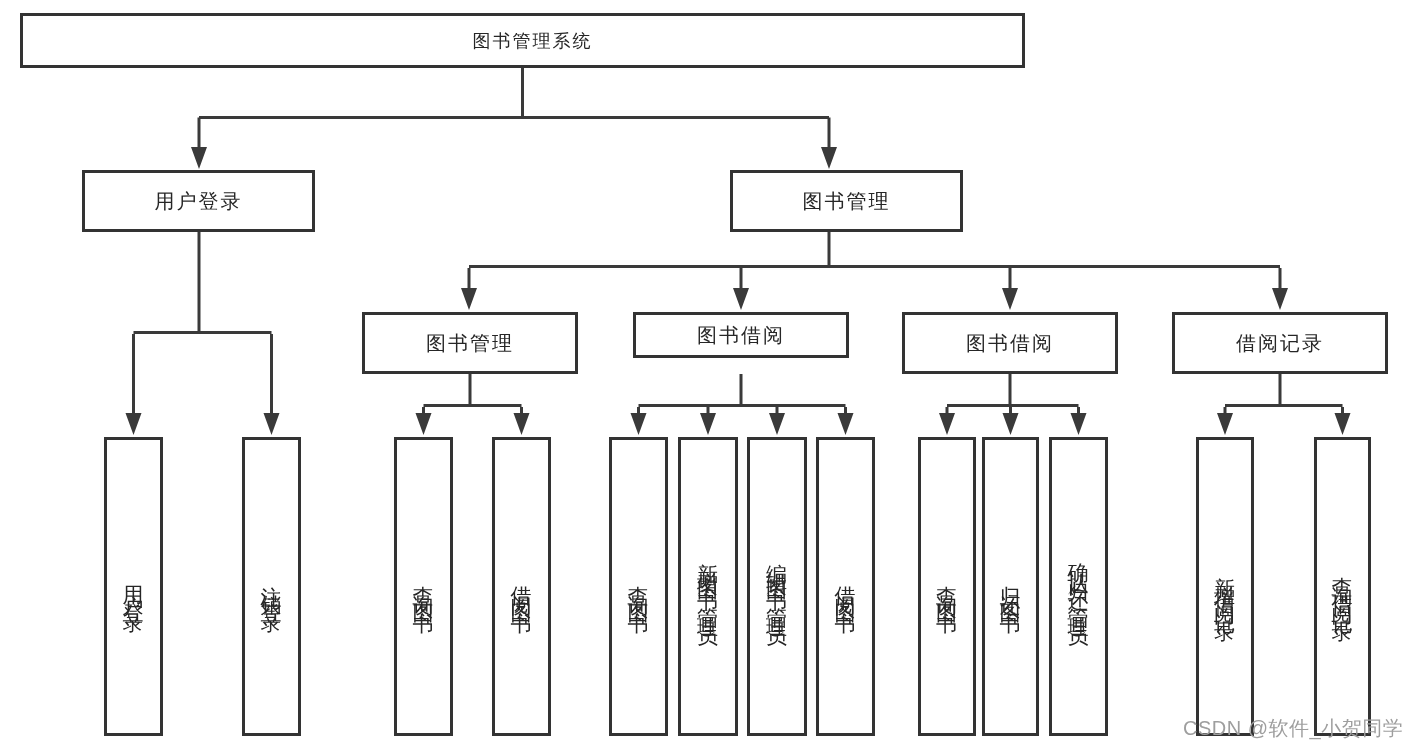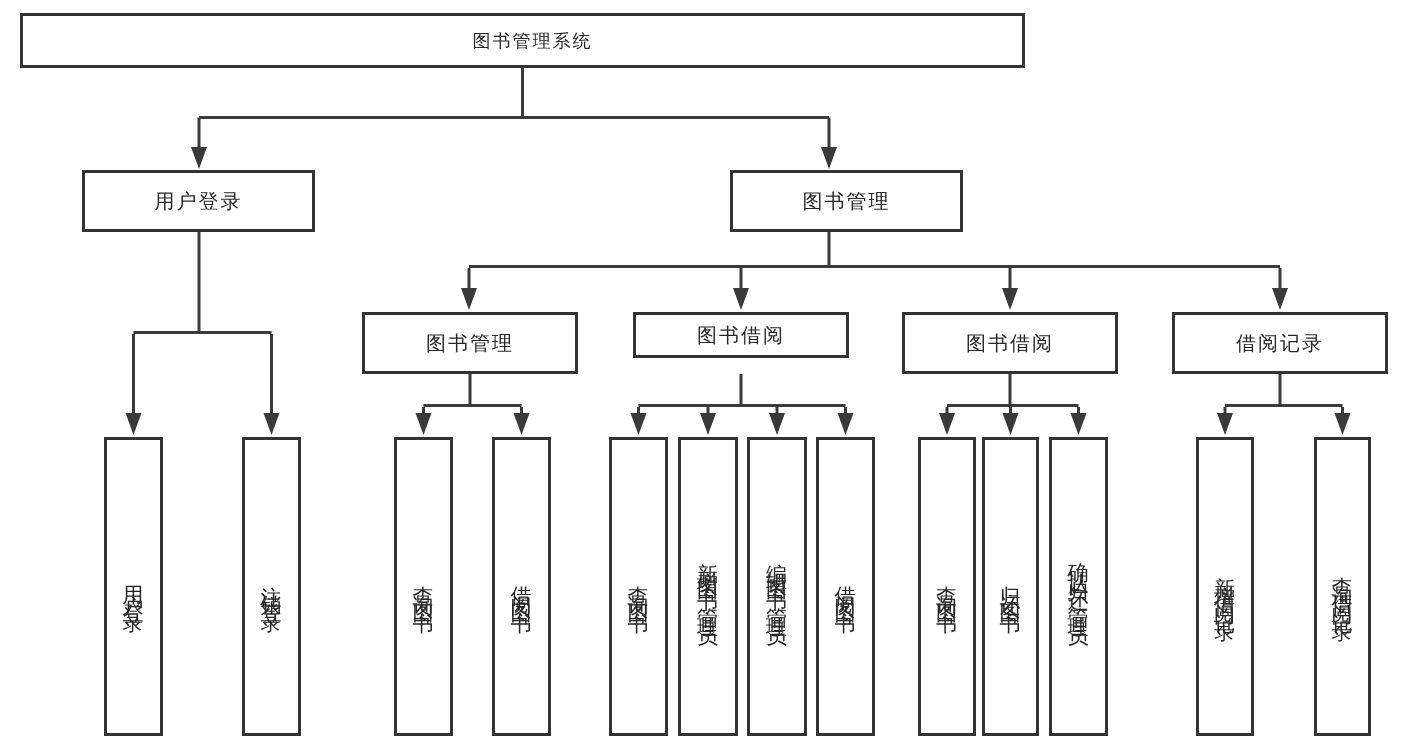--- a/index.html
+++ b/index.html
@@ -102,14 +102,15 @@
   <div class="node vbox" style="left:747px;width:60px">编辑图书（管理员）</div>
   <div class="node vbox" style="left:816px;width:59px">借阅图书</div>
 
   <div class="node vbox" style="left:918px;width:58px">查询图书</div>
   <div class="node vbox" style="left:982px;width:57px">归还图书</div>
   <div class="node vbox" style="left:1049px;width:59px">确认归还（管理员）</div>
 
   <div class="node vbox" style="left:1196px;width:58px">新增借阅记录</div>
   <div class="node vbox" style="left:1314px;width:57px">查询借阅记录</div>
 
+  <div class="watermark">CSDN @软件_小贺同学</div>
 
 </div>
 
 </body></html>

